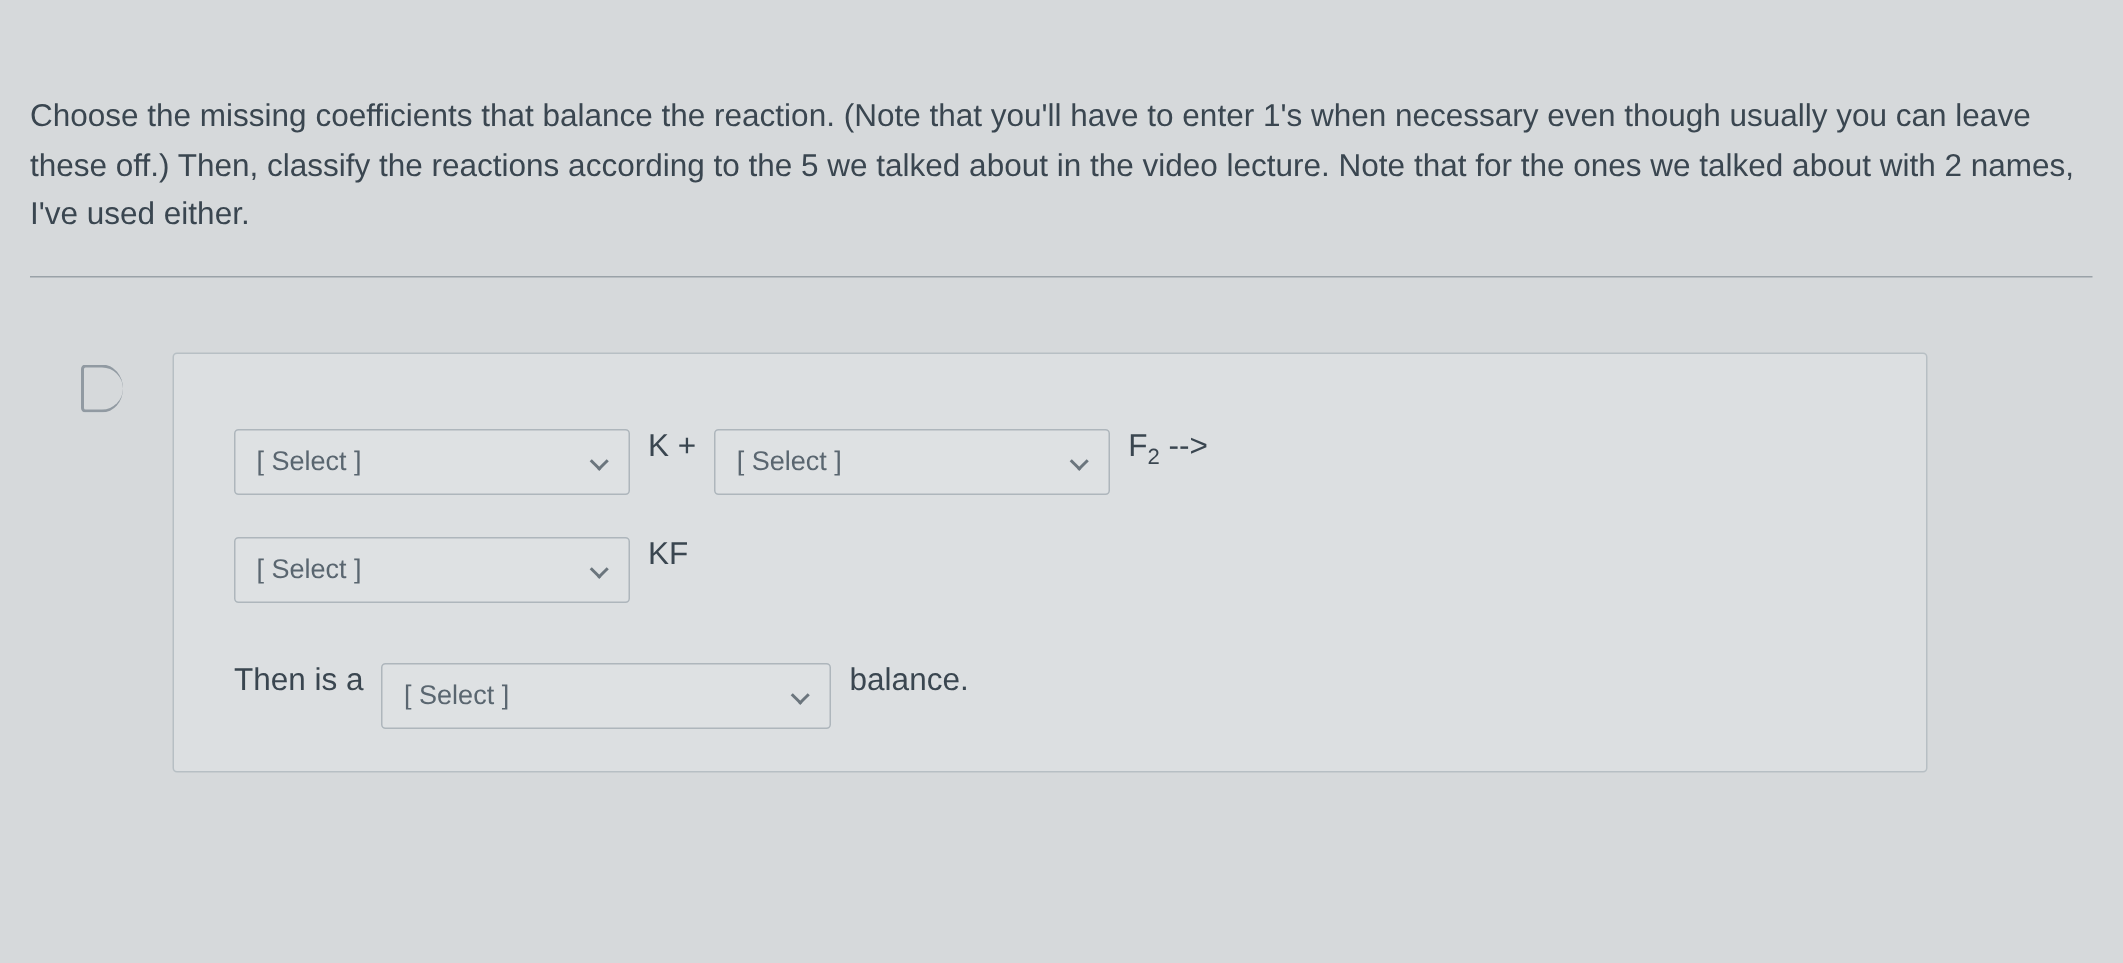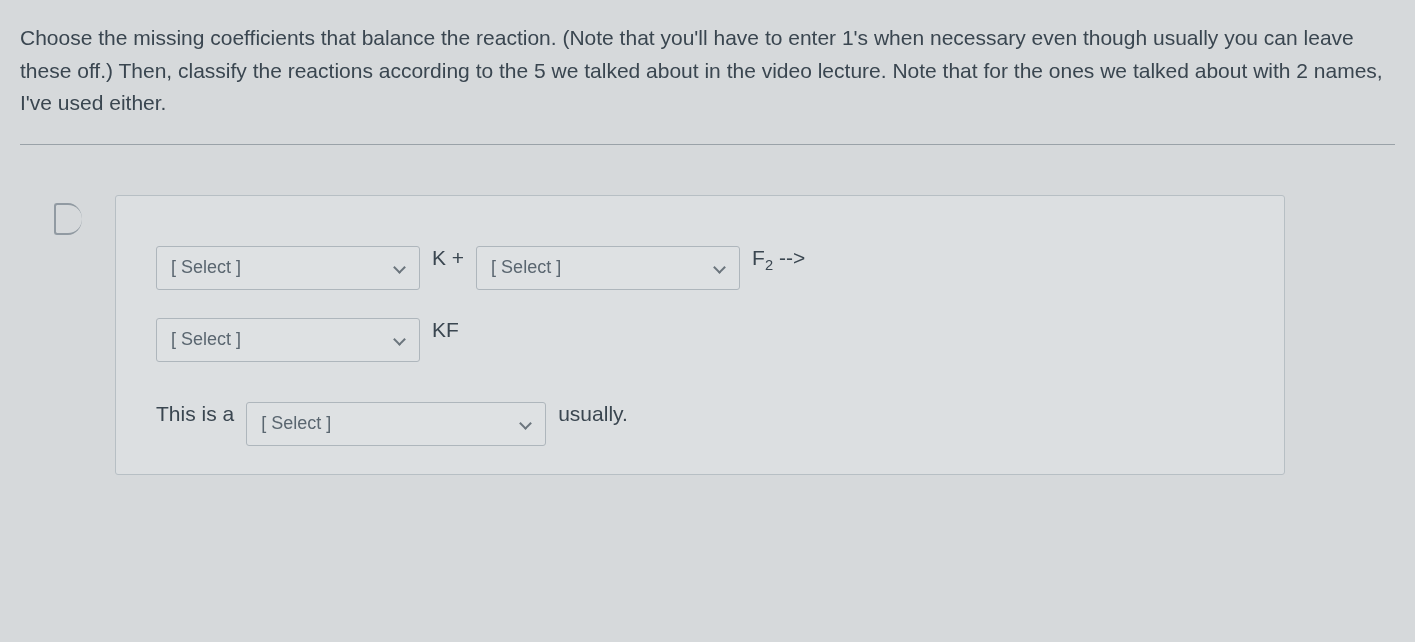--- a/index.html
+++ b/index.html
@@ -16,20 +16,21 @@
   .page {
     padding: 22px 20px 0 20px;
   }
   .instructions {
     font-size: 21px;
     line-height: 1.55;
     color: #3a4650;
     padding-bottom: 24px;
     border-bottom: 1px solid #9aa2a8;
     margin-bottom: 50px;
+    margin-top: 40px;
   }
   .question-row {
     display: flex;
     align-items: flex-start;
   }
   .flag-col {
     width: 95px;
     padding-top: 8px;
     display: flex;
     justify-content: center;
@@ -149,24 +150,24 @@
 
         <div class="line">
           <div class="select">
             <span>[ Select ]</span>
             <span class="chev"></span>
           </div>
           <span class="txt">KF</span>
         </div>
 
         <div class="line" style="margin-top:40px; margin-bottom:8px;">
-          <span class="txt">This is a</span>
+          <span class="txt">Then is a</span>
           <div class="select wide">
             <span>[ Select ]</span>
             <span class="chev"></span>
           </div>
-          <span class="txt">usually.</span>
+          <span class="txt">balance.</span>
         </div>
 
       </div>
     </div>
   </div>
 </div>
 
 </body></html>

